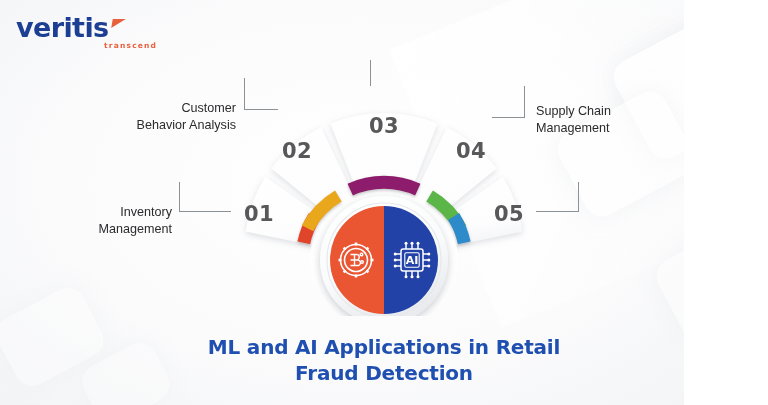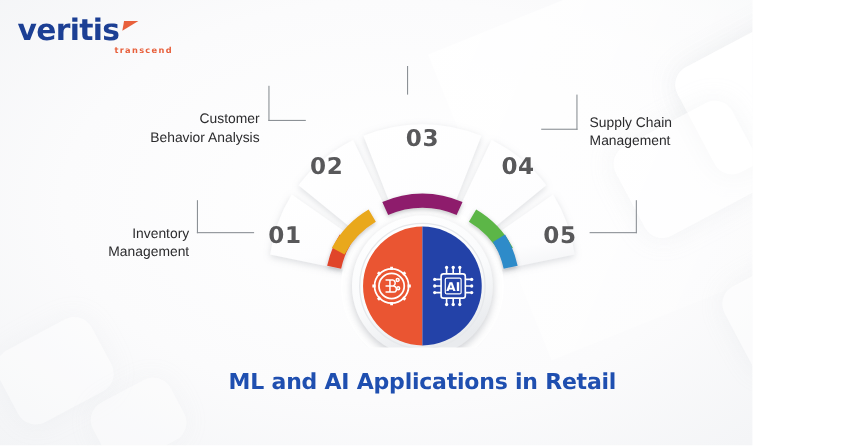--- a/index.html
+++ b/index.html
@@ -310,15 +310,16 @@
       <text class="petal-num" x="25" y="125" text-anchor="middle">01</text>
       <text class="petal-num" x="63" y="62" text-anchor="middle">02</text>
       <text class="petal-num" x="150" y="37" text-anchor="middle">03</text>
       <text class="petal-num" x="237" y="62" text-anchor="middle">04</text>
       <text class="petal-num" x="275" y="125" text-anchor="middle">05</text>
     </svg>
   </div>
 
   <div id="title">
     <span>ML and AI Applications in Retail</span>
+    <span class="l2">Fraud Detection</span>
   </div>
 
 </div>
 
 </body></html>

